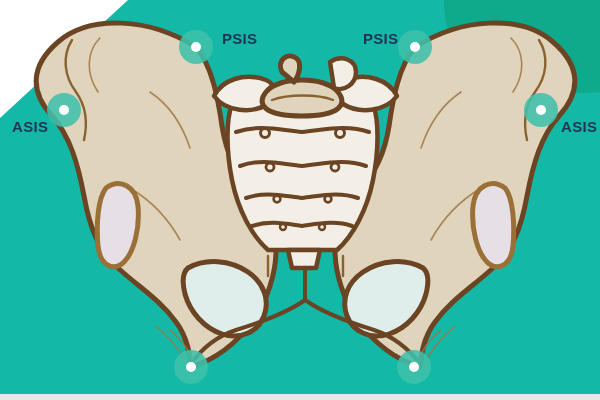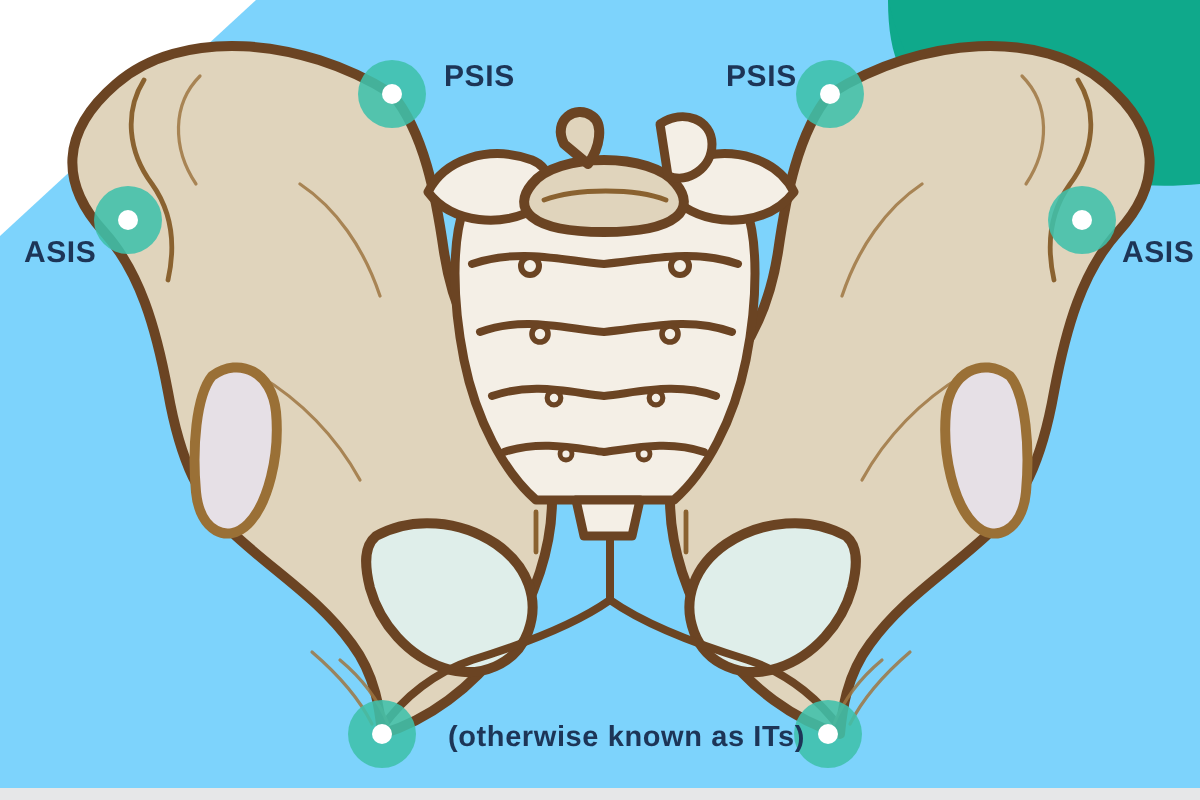--- a/index.html
+++ b/index.html
@@ -9,21 +9,21 @@
     background: #ffffff;
   }
   body {
     font-family: "Liberation Sans", sans-serif;
   }
   #stage {
     position: relative;
     width: 600px;
     height: 400px;
     overflow: hidden;
-    background: #7dd3fc;
+    background: #14b8a6;
   }
   #stage svg.layer {
     position: absolute;
     top: 0;
     left: 0;
     width: 600px;
     height: 400px;
     display: block;
   }
   .label {
@@ -250,17 +250,16 @@
 
   <div class="label" style="left:222px; top:30px;">PSIS</div>
 
   <div class="label" style="left:363px; top:30px;">PSIS</div>
 
   <div class="label" style="left:12px; top:118px;">ASIS</div>
 
   <div class="label" style="left:561px; top:118px;">ASIS</div>
 
   <div class="label caption" style="left:224px; top:361px; width:164px;">
-    <span class="cap-line">(otherwise known as ITs)</span>
   </div>
 
   <div id="bottom-strip"></div>
 </div>
 
 </body></html>

